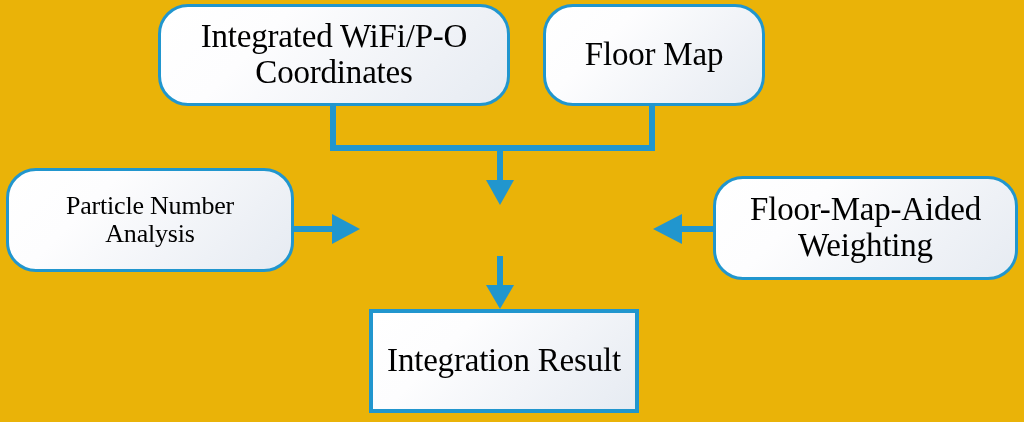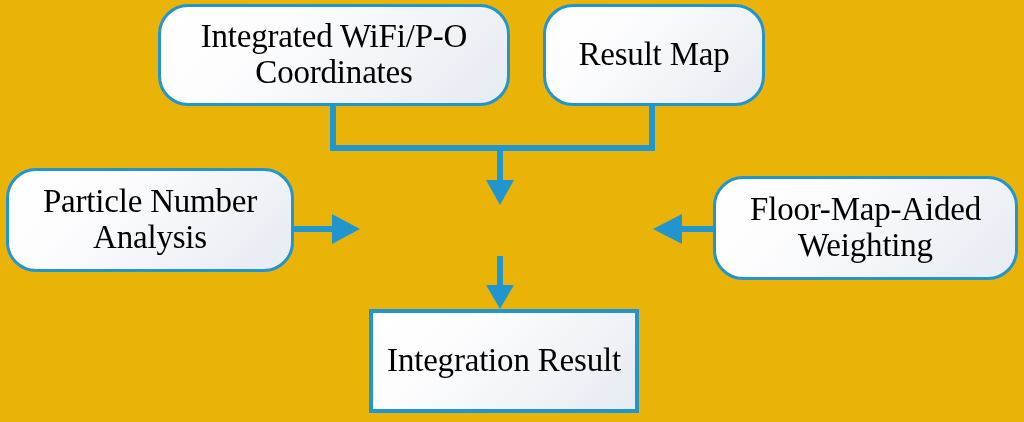--- a/index.html
+++ b/index.html
@@ -59,21 +59,21 @@
   #node-integrated-coords {
     left: 158px;  top: 4px;    width: 352px;  height: 102px;
     font-size: 33px;
   }
   #node-floor-map {
     left: 543px;  top: 4px;    width: 222px;  height: 102px;
     font-size: 33px;
   }
   #node-particle-number {
     left: 6px;    top: 168px;  width: 288px;  height: 104px;
-    font-size: 33px;
+    font-size: 26px;
   }
   #node-particle-filter {
     left: 360px;  top: 204px;  width: 292px;  height: 52px;
     font-size: 31px;
   }
   #node-floor-map-aided {
     left: 713px;  top: 176px;  width: 305px;  height: 104px;
     font-size: 33px;
   }
   #node-integration-result {
@@ -121,21 +121,21 @@
       <polygon points="486,285 514,285 500,309" fill="#2196CE"></polygon>
     </g>
   </svg>
 
   <div class="node rounded" id="node-integrated-coords">
     <span class="node-label">Integrated WiFi/P-O
 Coordinates</span>
   </div>
 
   <div class="node rounded" id="node-floor-map">
-    <span class="node-label">Result Map</span>
+    <span class="node-label">Floor Map</span>
   </div>
 
   <div class="node rounded" id="node-particle-number">
     <span class="node-label">Particle Number
 Analysis</span>
   </div>
 
 
   <div class="node rounded" id="node-floor-map-aided">
     <span class="node-label">Floor-Map-Aided

